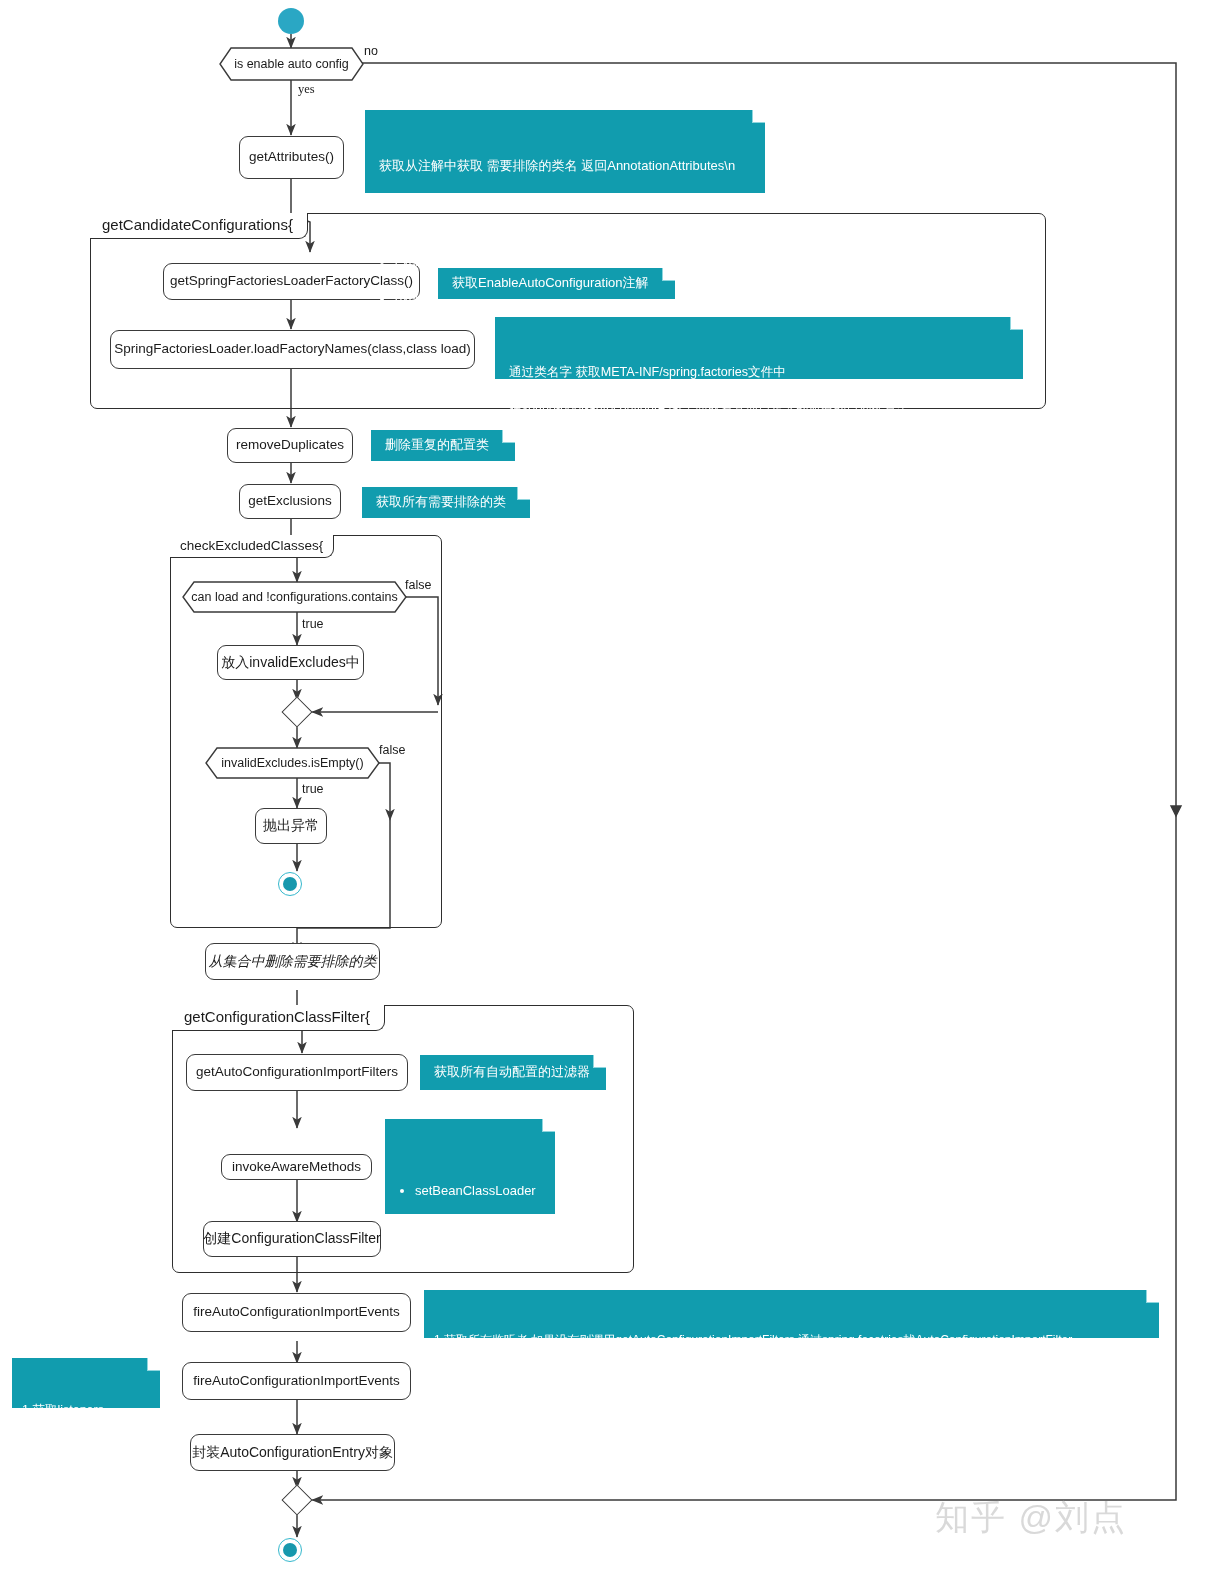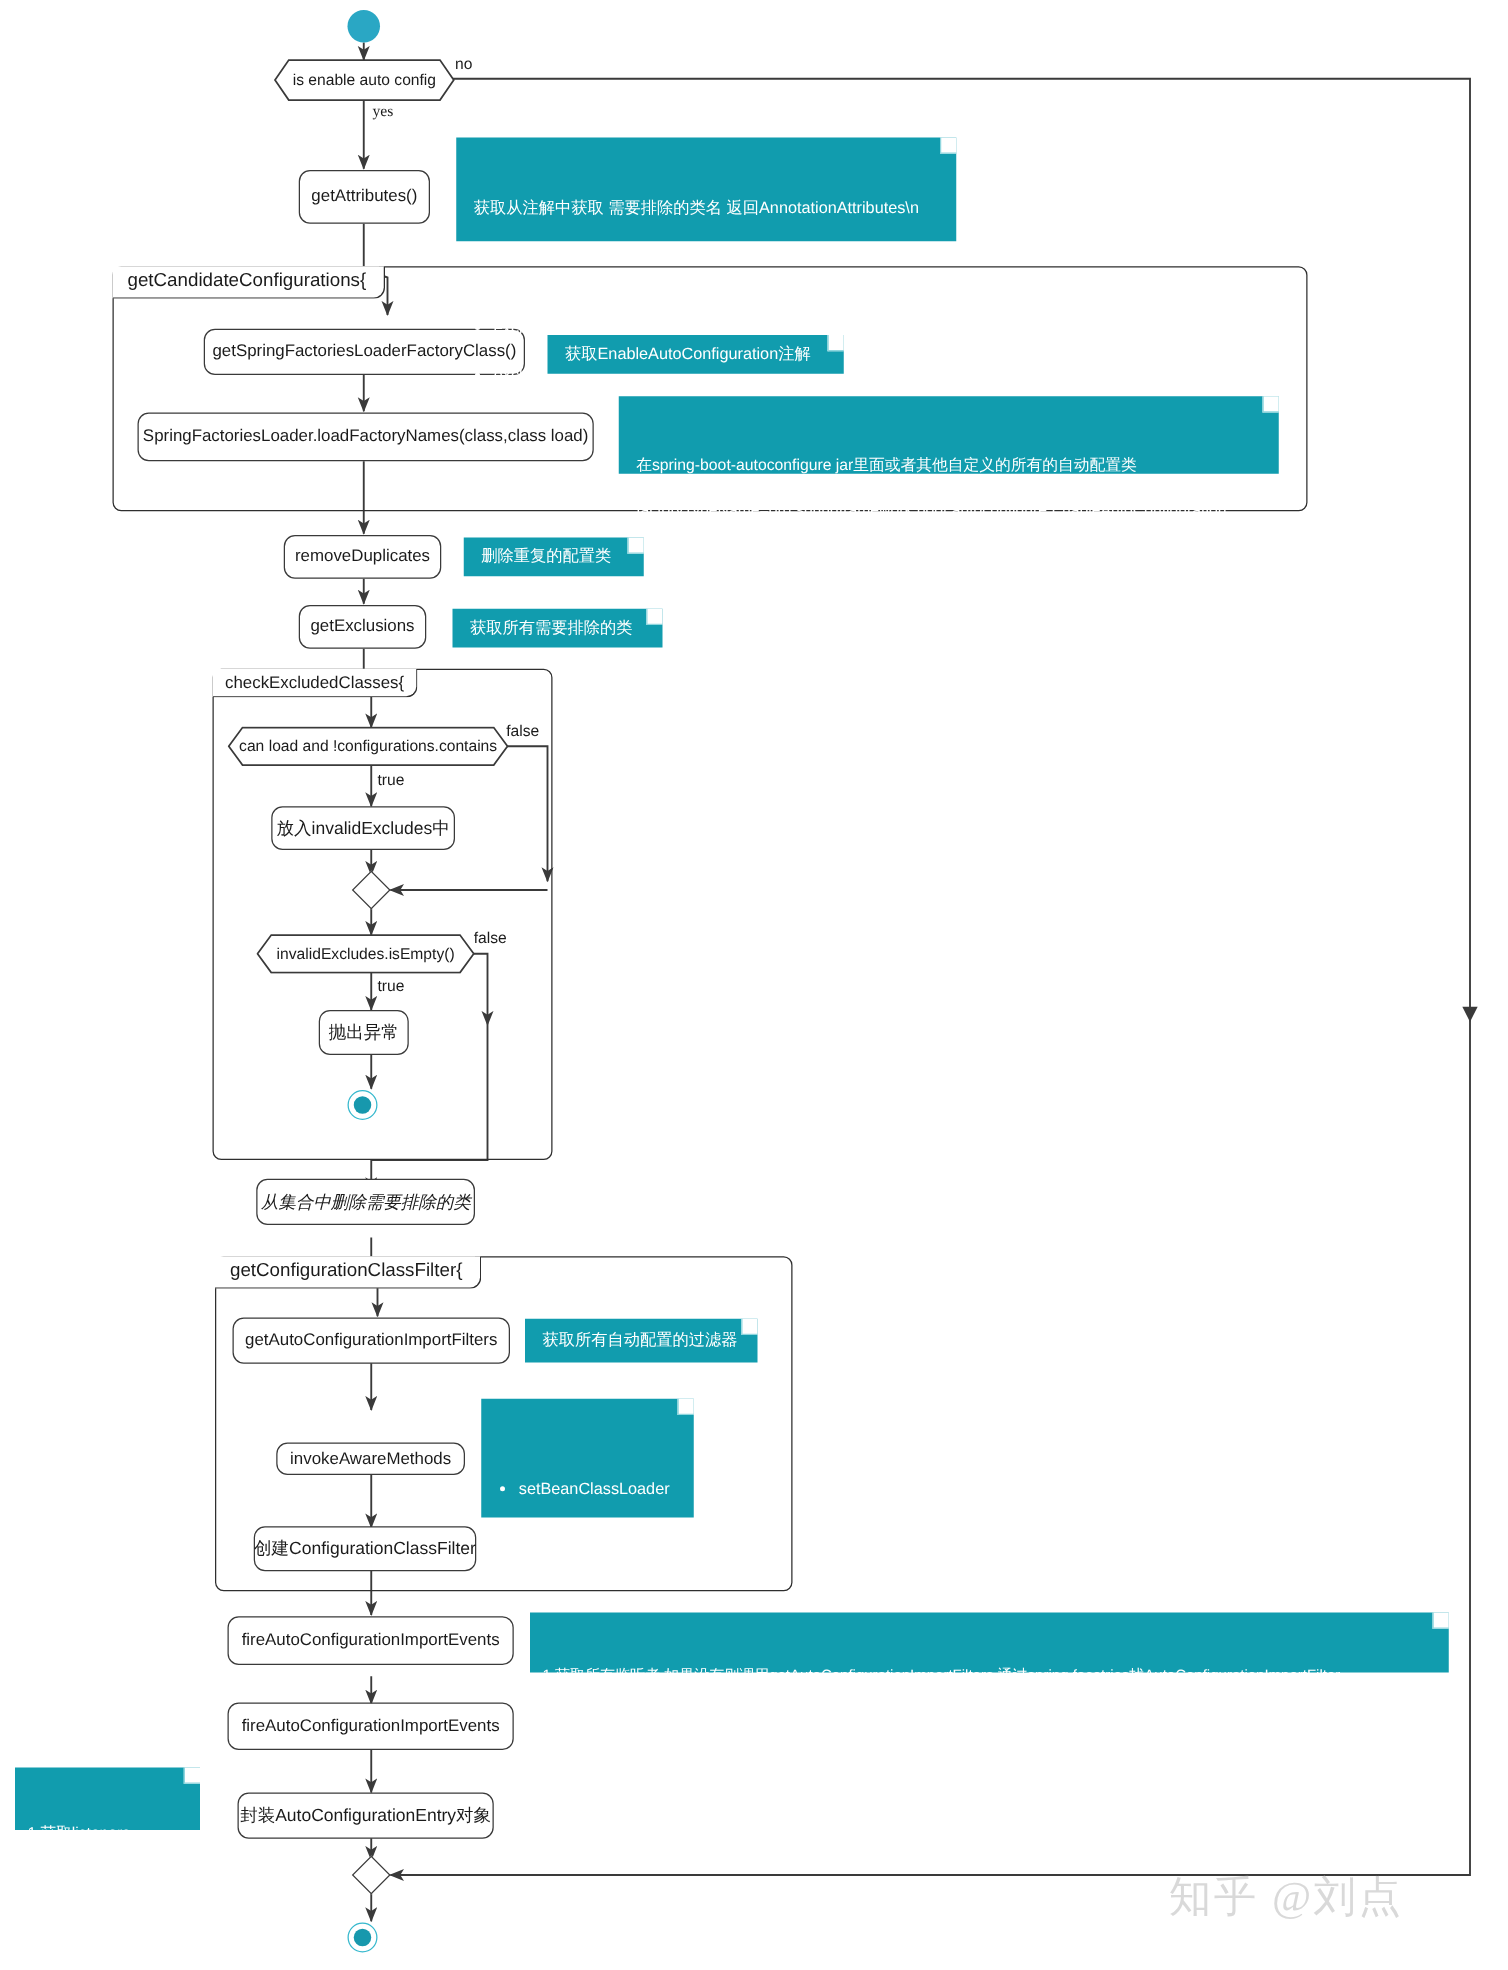--- a/index.html
+++ b/index.html
@@ -128,21 +128,21 @@
     position: absolute;
     font-size: 12.5px;
     color: #1b1b1b;
     white-space: nowrap;
   }
   
   .watermark {
     position: absolute;
     font-size: 34px;
     color: rgba(170,170,170,0.45);
-    font-family: Liberation Serif, serif;
+    font-family: Liberation Sans, sans-serif;
     letter-spacing: 2px;
     white-space: nowrap;
     user-select: none;
     text-align: center;
   }
 </style>
 </head>
 <body>
 
 <div id="canvas">
@@ -294,20 +294,21 @@
     </ul>
   </div>
 
   <div class="note" style="left:438px; top:268px; width:237px; height:31px; display:flex; align-items:center;">
     <span class="dogear"></span>
     <span>获取EnableAutoConfiguration注解</span>
   </div>
 
   <div class="note small" style="left:495px; top:317px; width:528px; height:62px;">
     <span class="dogear"></span>
+    <span class="nline">通过类名字 获取META-INF/spring.factories文件中</span>
     <span class="nline">在spring-boot-autoconfigure jar里面或者其他自定义的所有的自动配置类</span>
     <span class="nline">factoryTypeName=org.springframework.boot.autoconfigure.EnableAutoConfiguration</span>
   </div>
 
   <div class="note" style="left:371px; top:430px; width:144px; height:31px; display:flex; align-items:center;">
     <span class="dogear"></span>
     <span>删除重复的配置类</span>
   </div>
 
   <div class="note" style="left:362px; top:487px; width:168px; height:31px; display:flex; align-items:center;">
@@ -329,21 +330,21 @@
       <li>resourceLoader</li>
     </ul>
   </div>
 
   <div class="note small" style="left:424px; top:1290px; width:735px; height:48px; padding:5px 10px;">
     <span class="dogear"></span>
     <span class="nline" style="font-size:12px;">1.获取所有监听者 如果没有则调用getAutoConfigurationImportFilters 通过spring.facotries找AutoConfigurationImportFilter</span>
     <span class="nline" style="font-size:12px;">2.通过filter 根据各种condition过滤bean</span>
   </div>
 
-  <div class="note" style="left:12px; top:1414px; width:148px; height:50px; padding:5px 10px;">
+  <div class="note" style="left:12px; top:1358px; width:148px; height:50px; padding:5px 10px;">
     <span class="dogear"></span>
     <span class="nline" style="font-size:12.5px;">1.获取listeners</span>
     <span class="nline" style="font-size:12.5px;">2.发送事件给监听者</span>
   </div>
 
   <div class="watermark" style="left:935px; top:1495px;">知乎 @刘点</div>
 
 </div>
 
 </body></html>

